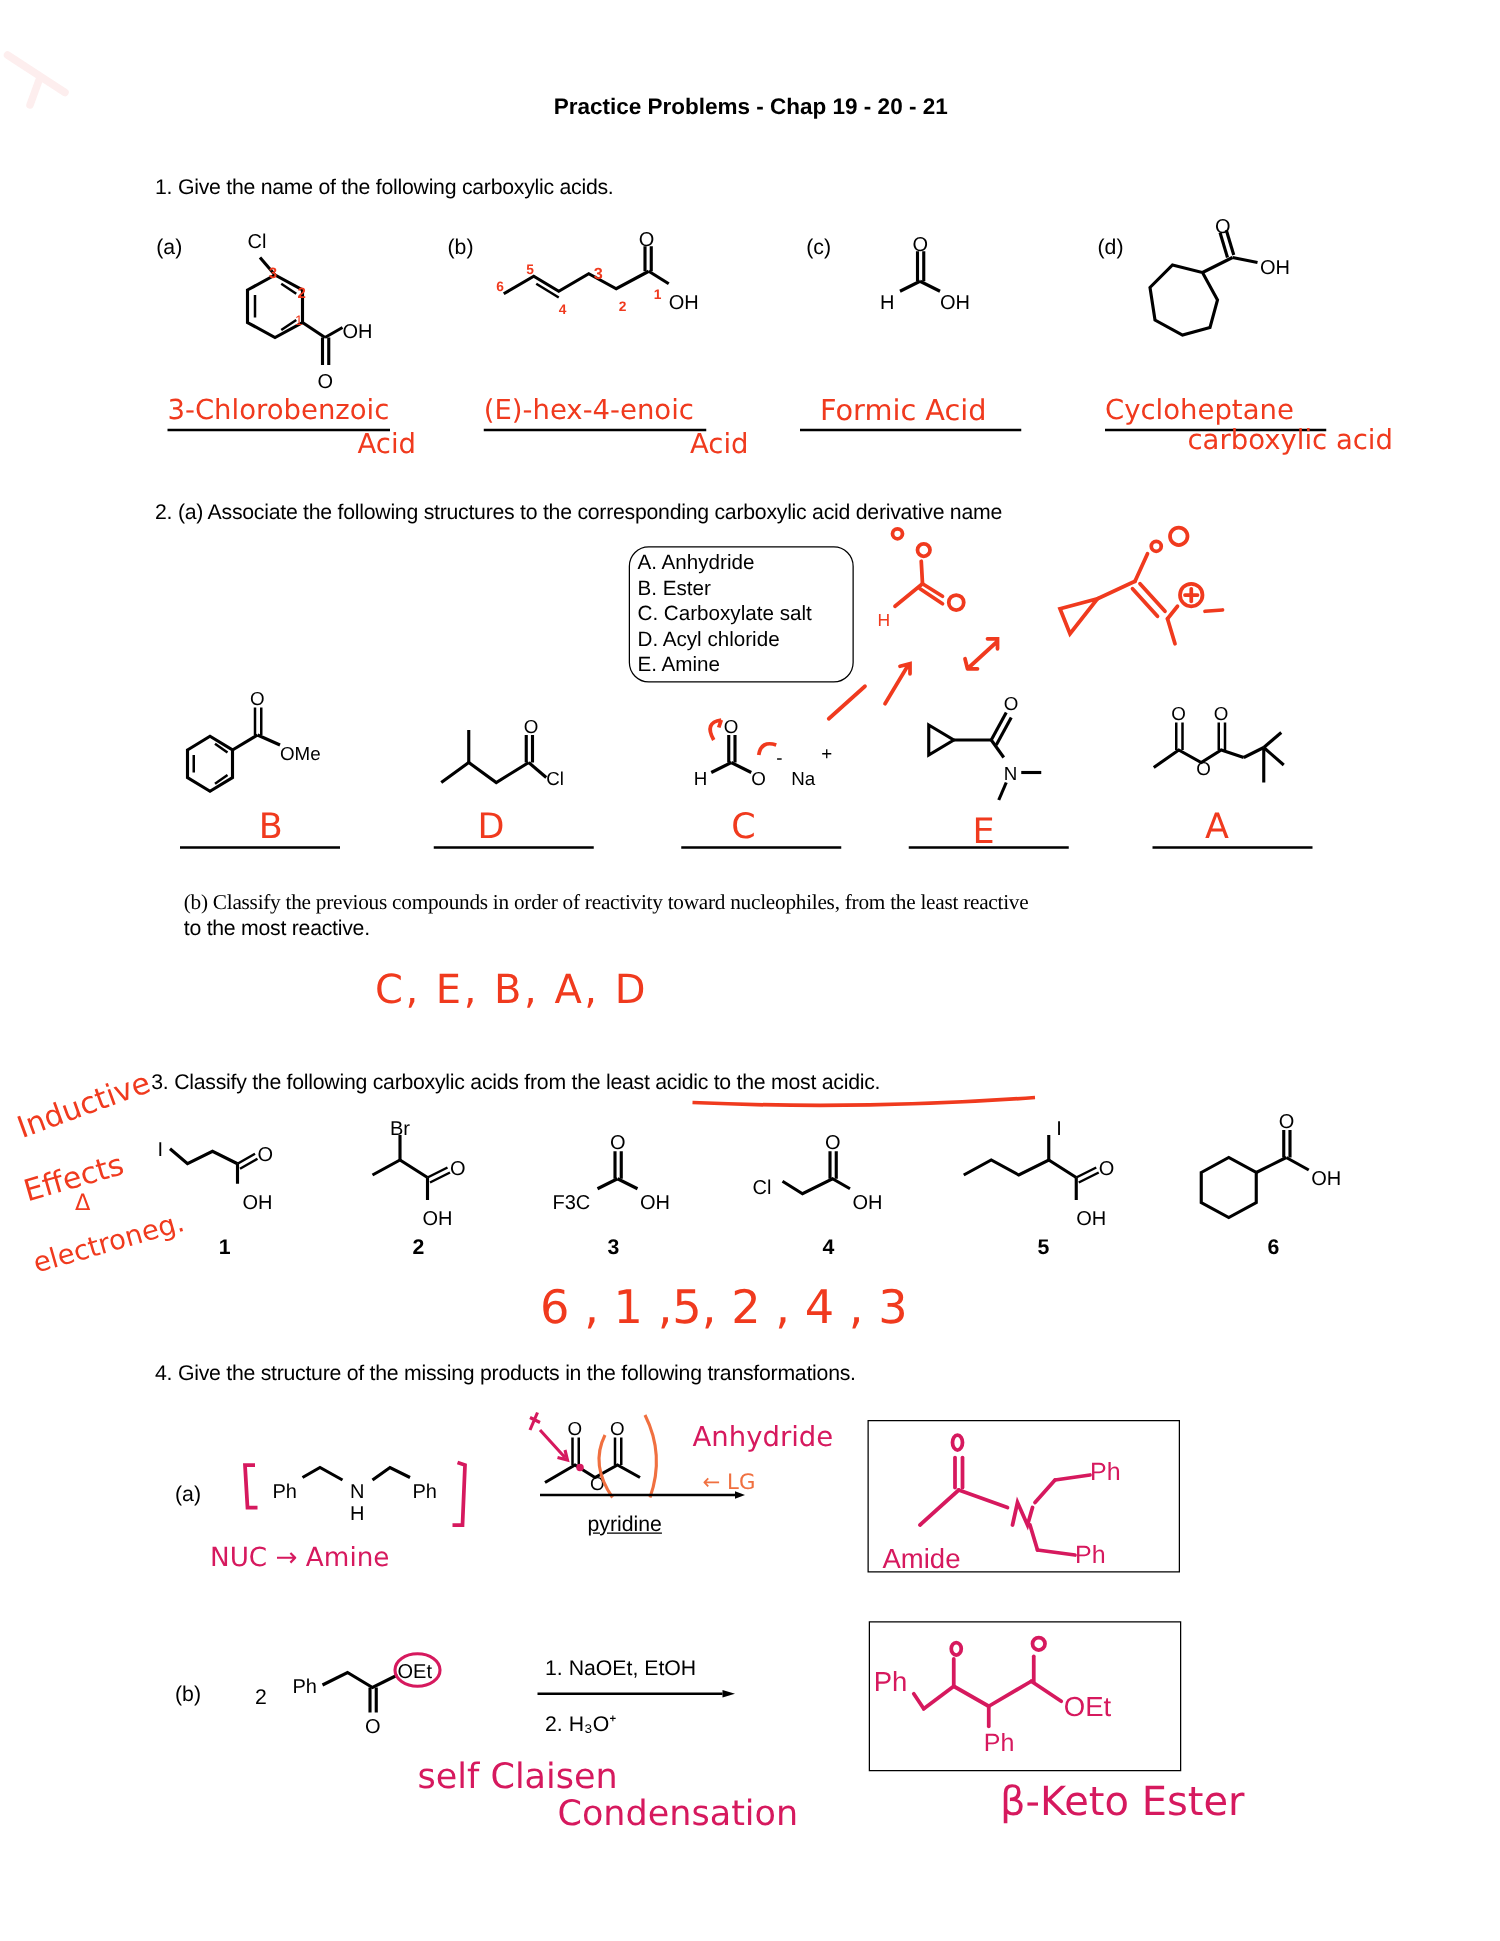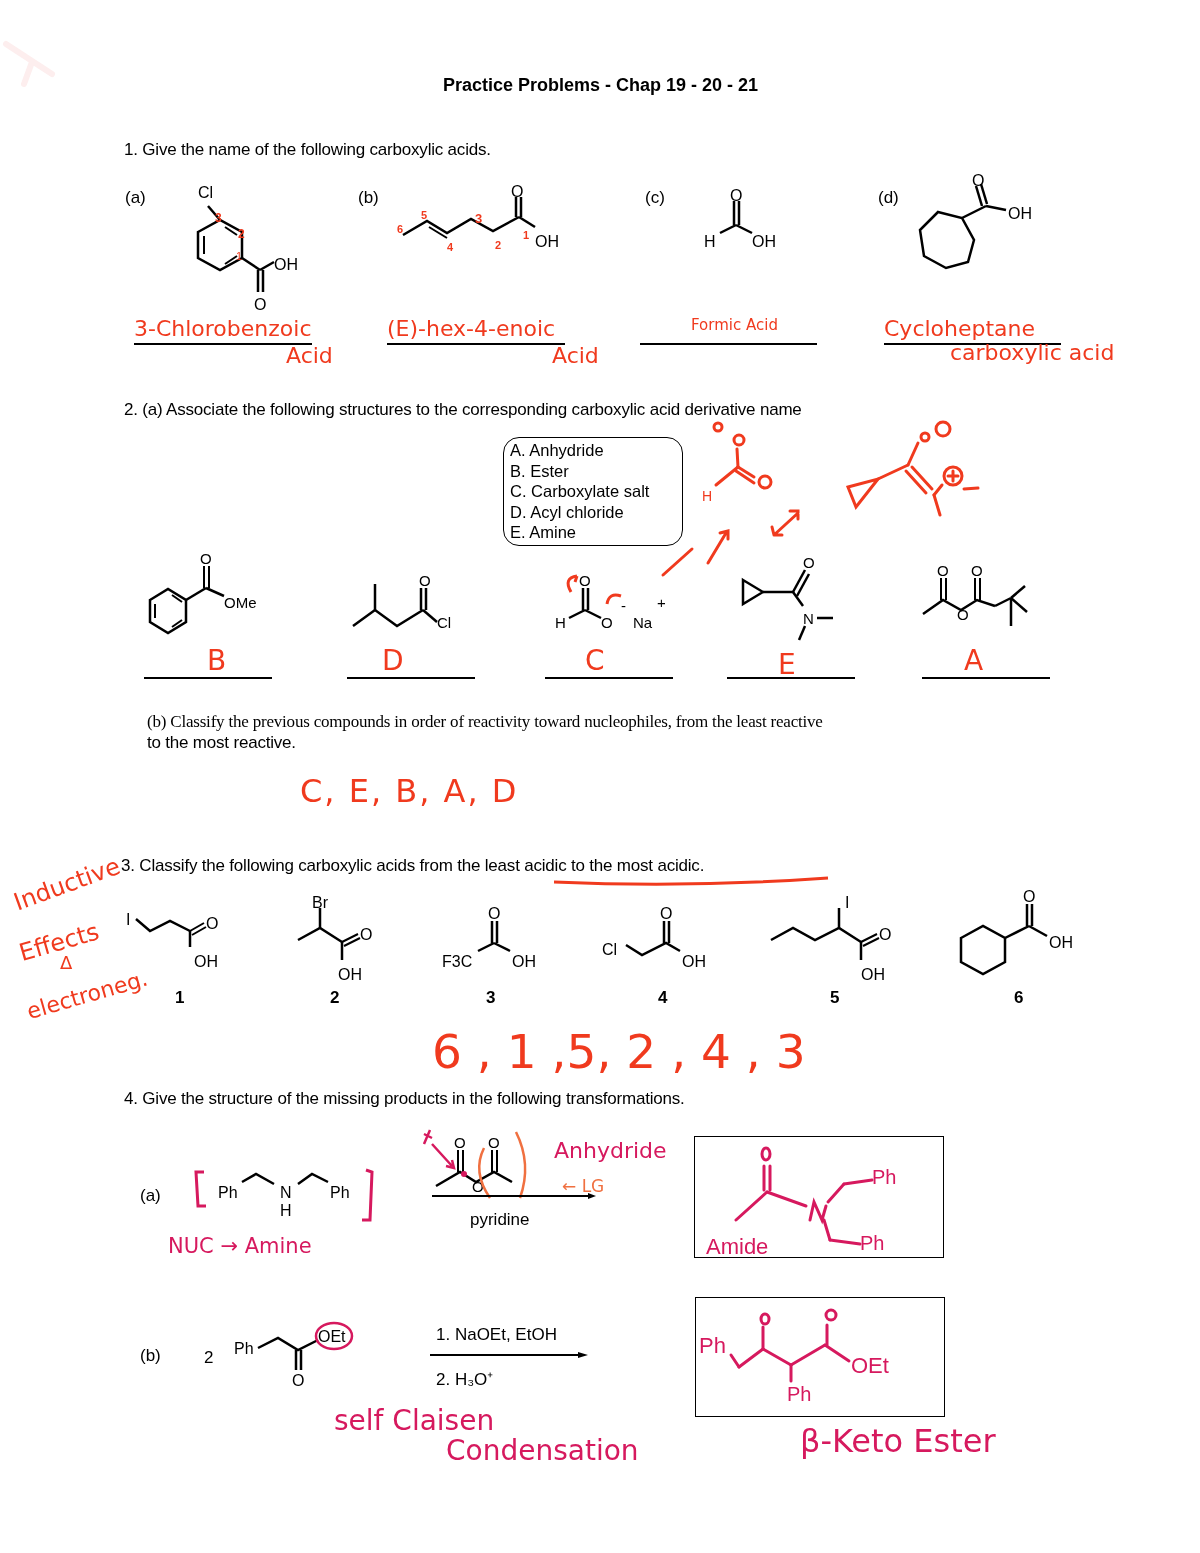--- a/index.html
+++ b/index.html
@@ -75,21 +75,21 @@
 <div class="abs lbl" style="left:645px;top:188px;">(c)</div>
 <svg style="left:700px;top:185px" width="100" height="70">
   <line x1="34" y1="40" x2="34" y2="16" stroke="#000" stroke-width="2.5"></line>
   <line x1="39" y1="40" x2="39" y2="16" stroke="#000" stroke-width="2.5"></line>
   <line x1="20" y1="48" x2="36" y2="40" stroke="#000" stroke-width="2.5"></line>
   <line x1="36" y1="40" x2="52" y2="48" stroke="#000" stroke-width="2.5"></line>
   <text x="30" y="16" font-size="16">O</text>
   <text x="4" y="62" font-size="16">H</text>
   <text x="52" y="62" font-size="16">OH</text>
 </svg>
-<div class="abs hand" style="left:656px;top:316px;font-size:15px;margin-left:35px;">Formic Acid</div>
+<div class="abs hand" style="left:656px;top:316px;font-size:23px;">Formic Acid</div>
 <div class="line" style="left:640px;top:343px;width:177px;"></div>
 
 <div class="abs lbl" style="left:878px;top:188px;">(d)</div>
 <svg style="left:910px;top:170px" width="140" height="120">
   <polygon points="28,42 52,48 64,70 58,92 36,98 14,86 10,60" fill="none" stroke="#000" stroke-width="2.5"></polygon>
   <line x1="52" y1="48" x2="76" y2="36" stroke="#000" stroke-width="2.5"></line>
   <line x1="72" y1="36" x2="66" y2="16" stroke="#000" stroke-width="2.5"></line>
   <line x1="77" y1="34" x2="71" y2="14" stroke="#000" stroke-width="2.5"></line>
   <line x1="76" y1="36" x2="96" y2="40" stroke="#000" stroke-width="2.5"></line>
   <text x="62" y="16" font-size="16">O</text>
@@ -284,21 +284,21 @@
   <polygon points="6,48 28,36 50,48 50,72 28,84 6,72" fill="none" stroke="#000" stroke-width="2.5"></polygon>
   <line x1="50" y1="48" x2="74" y2="36" stroke="#000" stroke-width="2.5"></line>
   <line x1="72" y1="36" x2="72" y2="14" stroke="#000" stroke-width="2.5"></line>
   <line x1="77" y1="36" x2="77" y2="14" stroke="#000" stroke-width="2.5"></line>
   <line x1="74" y1="36" x2="92" y2="46" stroke="#000" stroke-width="2.5"></line>
   <text x="68" y="12" font-size="16">O</text>
   <text x="94" y="58" font-size="16">OH</text>
 </svg>
 <div class="abs num" style="left:1014px;top:988px;">6</div>
 
-<div class="abs hand" style="left:432px;top:1024px;font-size:47px;">6 , 1 ,5, 2 , 4 , 3</div>
+<div class="abs hand" style="left:432px;top:1024px;font-size:37px;">6 , 1 ,5, 2 , 4 , 3</div>
 
 <div class="abs q" style="left:124px;top:1089px;">4. Give the structure of the missing products in the following transformations.</div>
 
 <div class="abs lbl" style="left:140px;top:1186px;">(a)</div>
 <svg style="left:190px;top:1160px" width="200" height="80">
   <path d="M14 12 L6 12 L8 46 L16 46" stroke="#d6195e" stroke-width="3" fill="none"></path>
   <path d="M176 10 L182 12 L180 60 L172 60" stroke="#d6195e" stroke-width="3" fill="none"></path>
   <polyline points="52,22 66,14 84,24" fill="none" stroke="#000" stroke-width="2.5"></polyline>
   <polyline points="108,24 122,14 138,22" fill="none" stroke="#000" stroke-width="2.5"></polyline>
   <text x="28" y="38" font-size="16">Ph</text>
@@ -319,21 +319,21 @@
   <text x="52" y="64" font-size="15">O</text>
   <circle cx="44" cy="46" r="3" fill="#d6195e"></circle>
   <path d="M4 16 L10 2 M4 6 L12 10 M12 16 L32 38 M26 38 L34 40 L32 32" stroke="#d6195e" stroke-width="2.5" fill="none"></path>
   <path d="M64 20 Q52 44 70 70" stroke="#f07040" stroke-width="2.5" fill="none"></path>
   <path d="M96 4 Q112 36 100 70" stroke="#f07040" stroke-width="2.5" fill="none"></path>
   <line x1="12" y1="68" x2="168" y2="68" stroke="#000" stroke-width="2"></line>
   <polygon points="168,65 176,68 168,71" fill="#000"></polygon>
 </svg>
 <div class="abs hand-pink" style="left:554px;top:1138px;font-size:22px;">Anhydride</div>
 <div class="abs" style="left:562px;top:1176px;font-size:17px;color:#f07040;font-family:'DejaVu Sans',sans-serif;">← LG</div>
-<div class="abs lbl" style="left:470px;top:1210px;">pyridine</div>
+<div class="abs lbl" style="left:470px;top:1210px;text-decoration:underline;">pyridine</div>
 
 <div class="prodbox" style="left:694px;top:1136px;width:248px;height:120px;"></div>
 <svg style="left:694px;top:1136px" width="250" height="120">
   <g stroke="#d6195e" stroke-width="3" fill="none" stroke-linecap="round">
     <ellipse cx="72" cy="18" rx="4" ry="6"></ellipse>
     <line x1="70" y1="30" x2="70" y2="54"></line>
     <line x1="76" y1="30" x2="76" y2="54"></line>
     <line x1="73" y1="56" x2="42" y2="84"></line>
     <line x1="73" y1="56" x2="112" y2="70"></line>
     <path d="M116 84 L120 66 L128 84 L132 70"></path>

